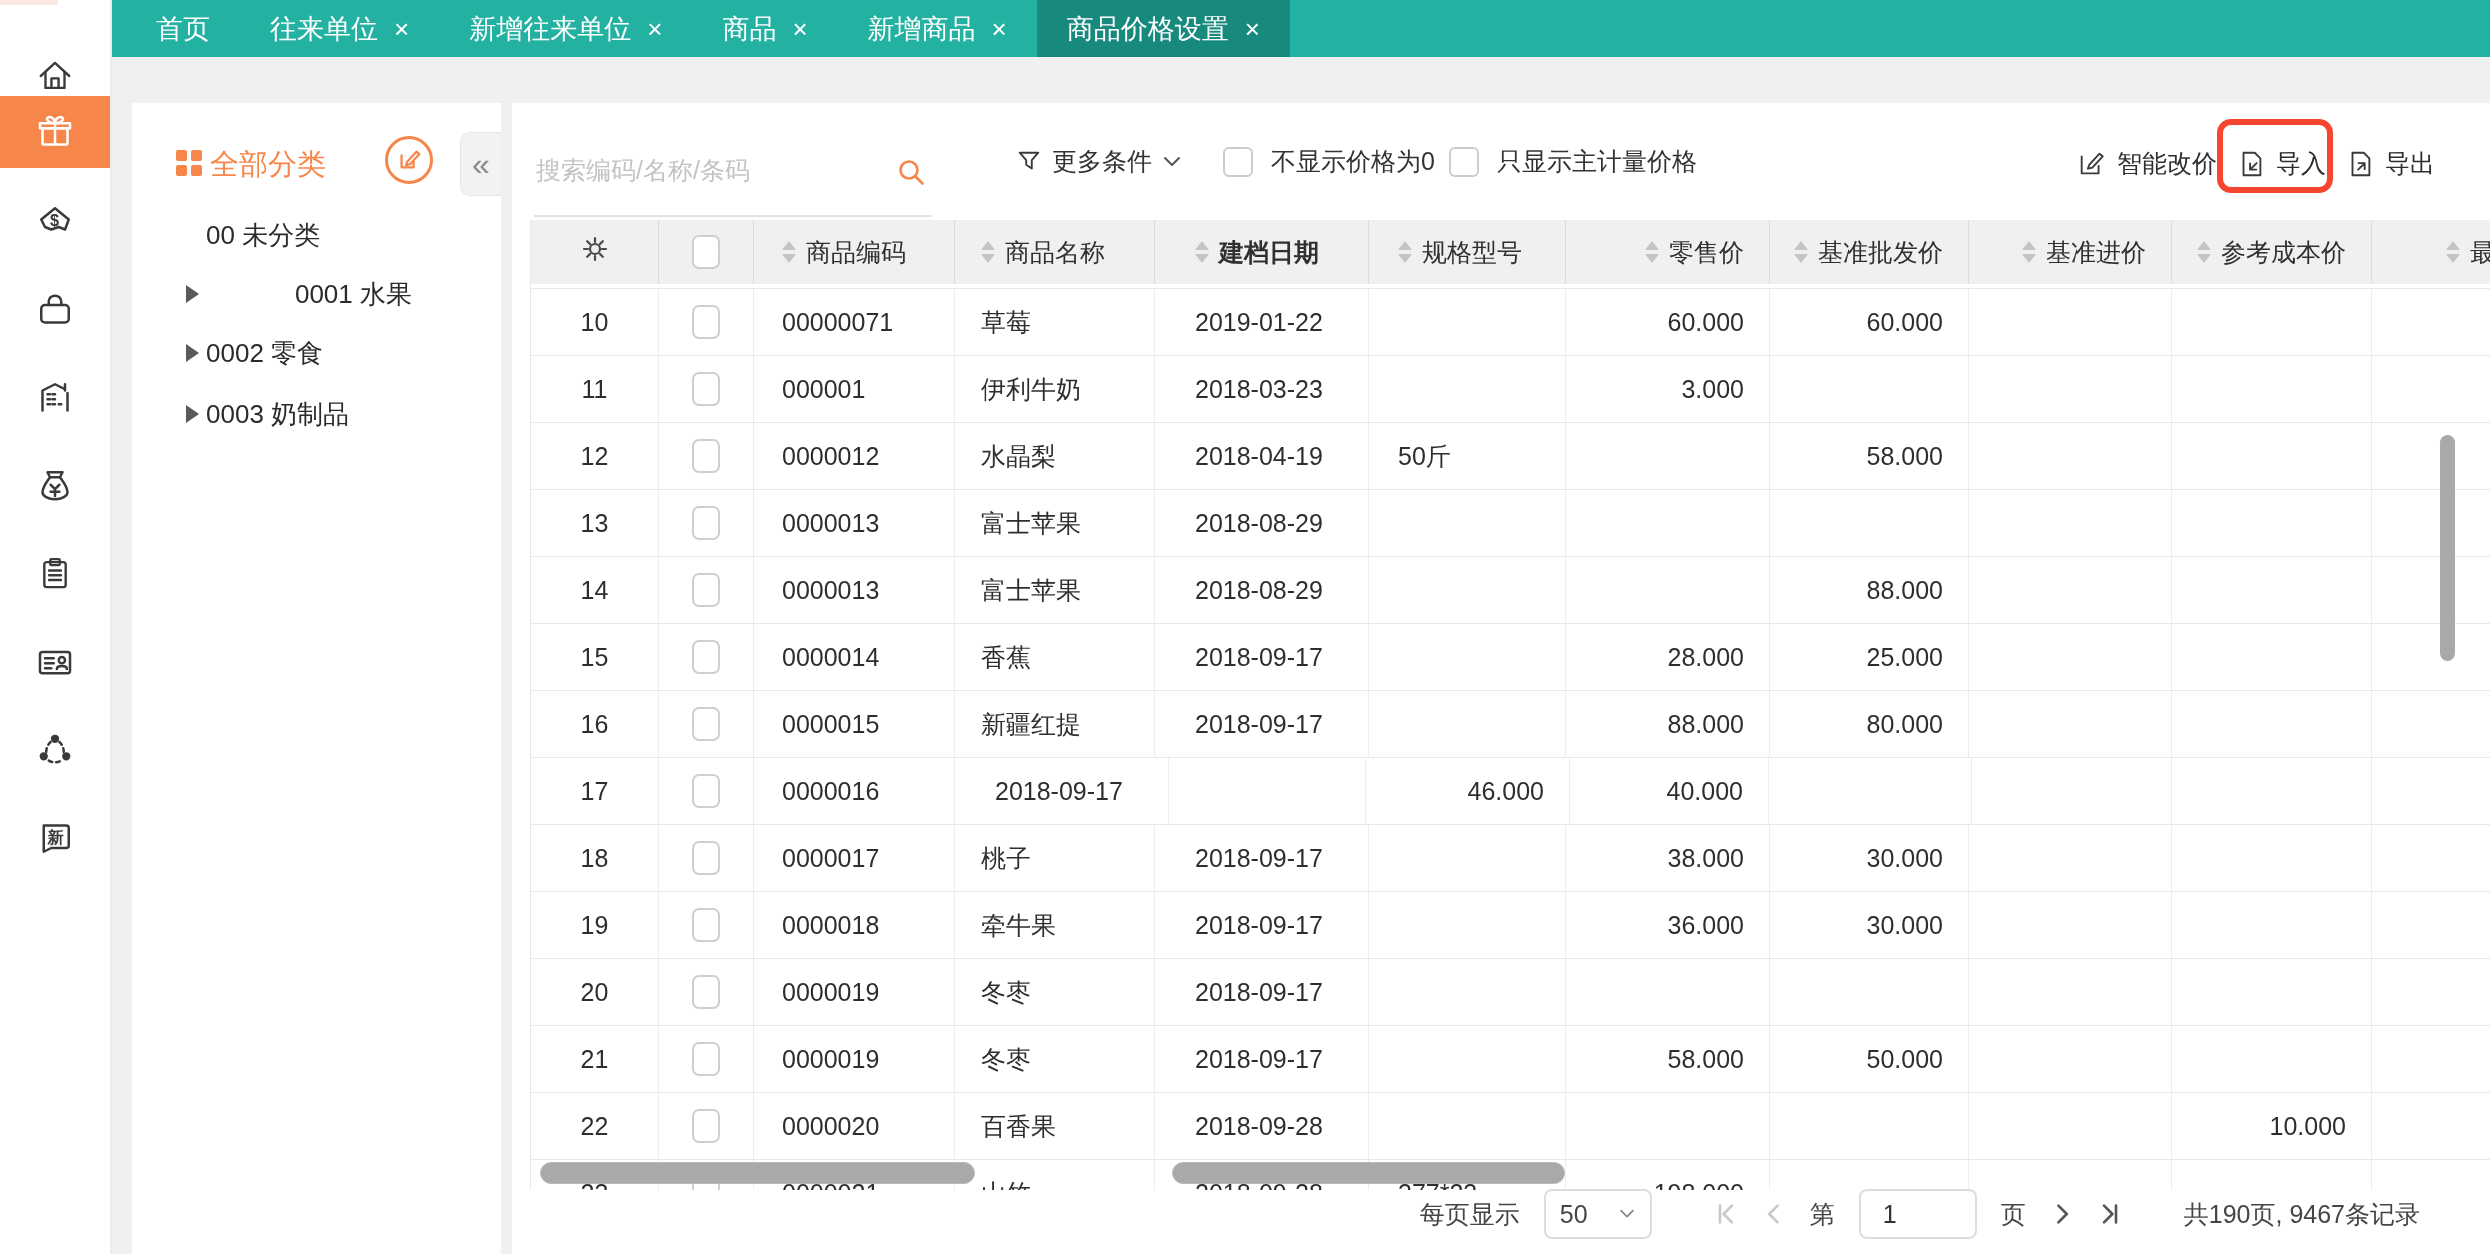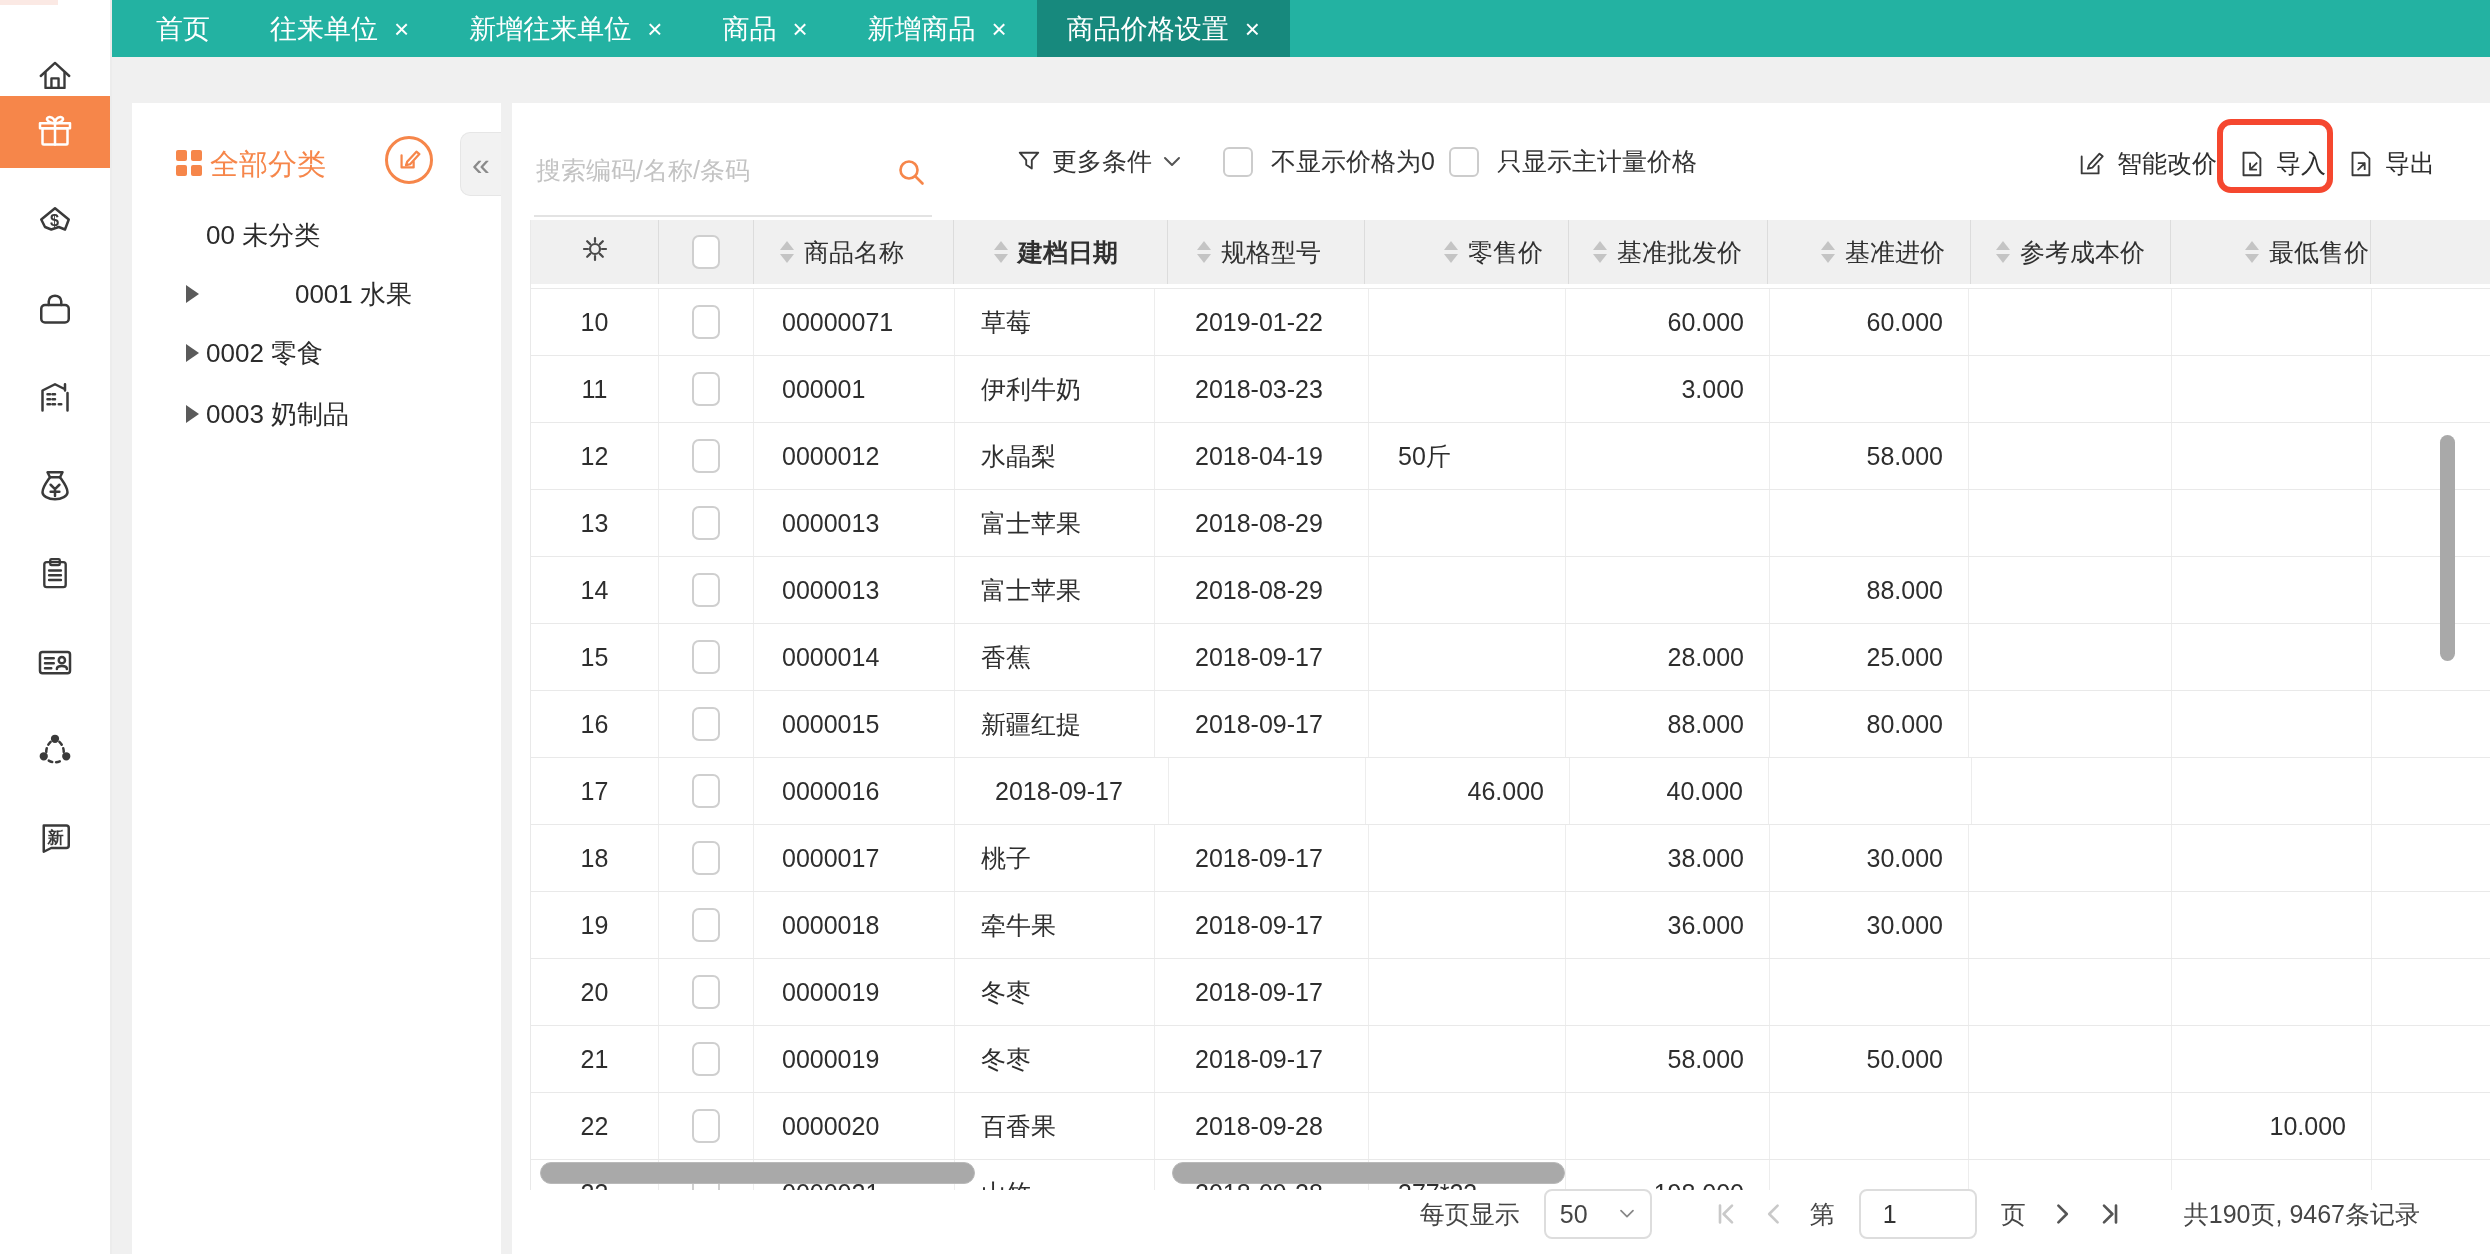--- a/index.html
+++ b/index.html
@@ -299,20 +299,27 @@
       <div class="thead" id="thead">
           <div class="hcell" style="width: 128px; flex: 0 0 128px; justify-content: center;">
             <span class="gear-ic"><svg width="32" height="32" viewBox="0 0 32 32">
                 <circle cx="16" cy="16" r="5"></circle>
                 <path d="M16 5 v4 M16 23 v4 M5 16 h4 M23 16 h4 M8.2 8.2 l2.9 2.9 M20.9 20.9 l2.9 2.9 M23.8 8.2 l-2.9 2.9 M11.1 20.9 l-2.9 2.9"></path>
               </svg></span>
           </div>
           <div class="hcell" style="width: 95px; flex: 0 0 95px; justify-content: center;">
             <span class="cb"></span>
           </div>
+          <div class="hcell" style="width: 201px; flex: 0 0 201px; padding-left: 28px;">
+            <span class="sorter">
+              <span class="up"></span>
+              <span class="dn"></span>
+            </span>
+            <span>商品编码</span>
+          </div>
           <div class="hcell" style="width: 200px; flex: 0 0 200px; padding-left: 26px;">
             <span class="sorter">
               <span class="up"></span>
               <span class="dn"></span>
             </span>
             <span>商品名称</span>
           </div>
           <div class="hcell" style="width: 214px; flex: 0 0 214px; padding-left: 40px; font-weight: bold;">
             <span class="sorter">
               <span class="up"></span>

